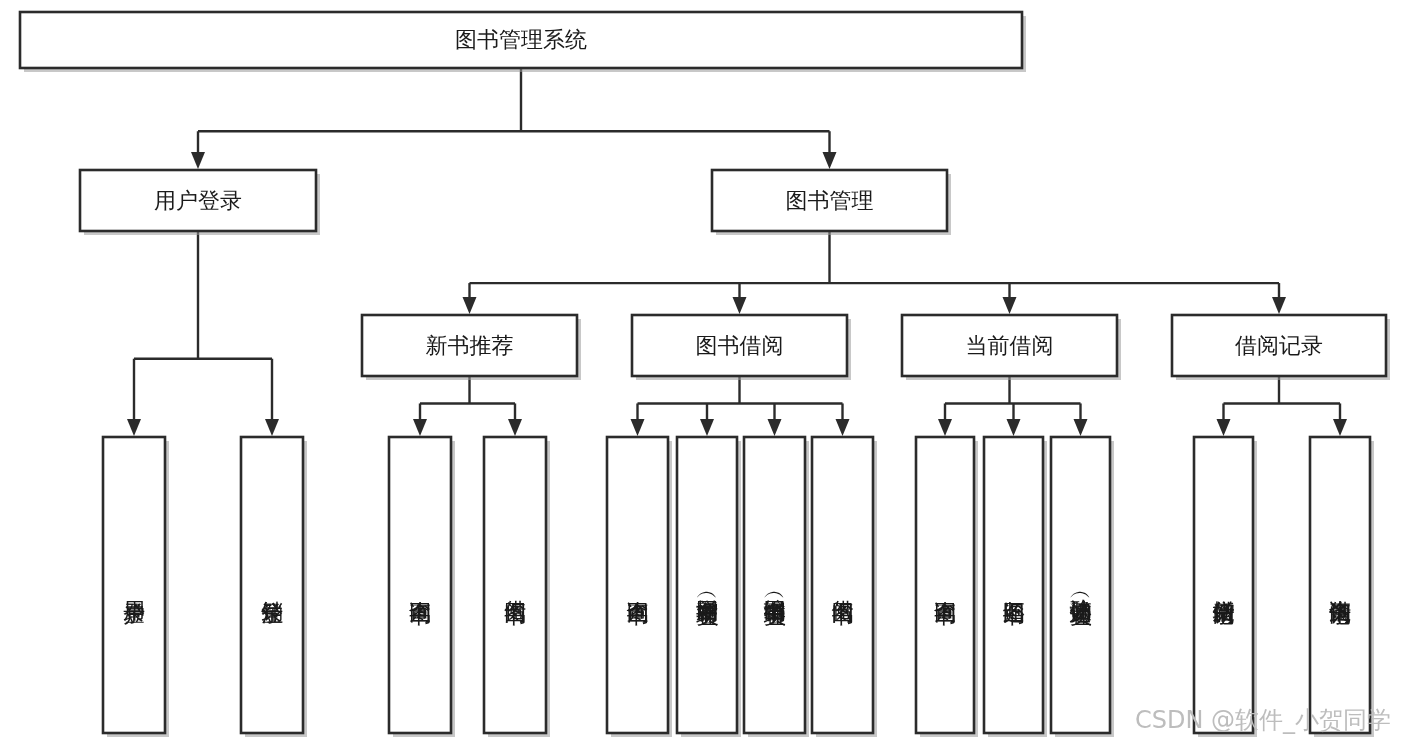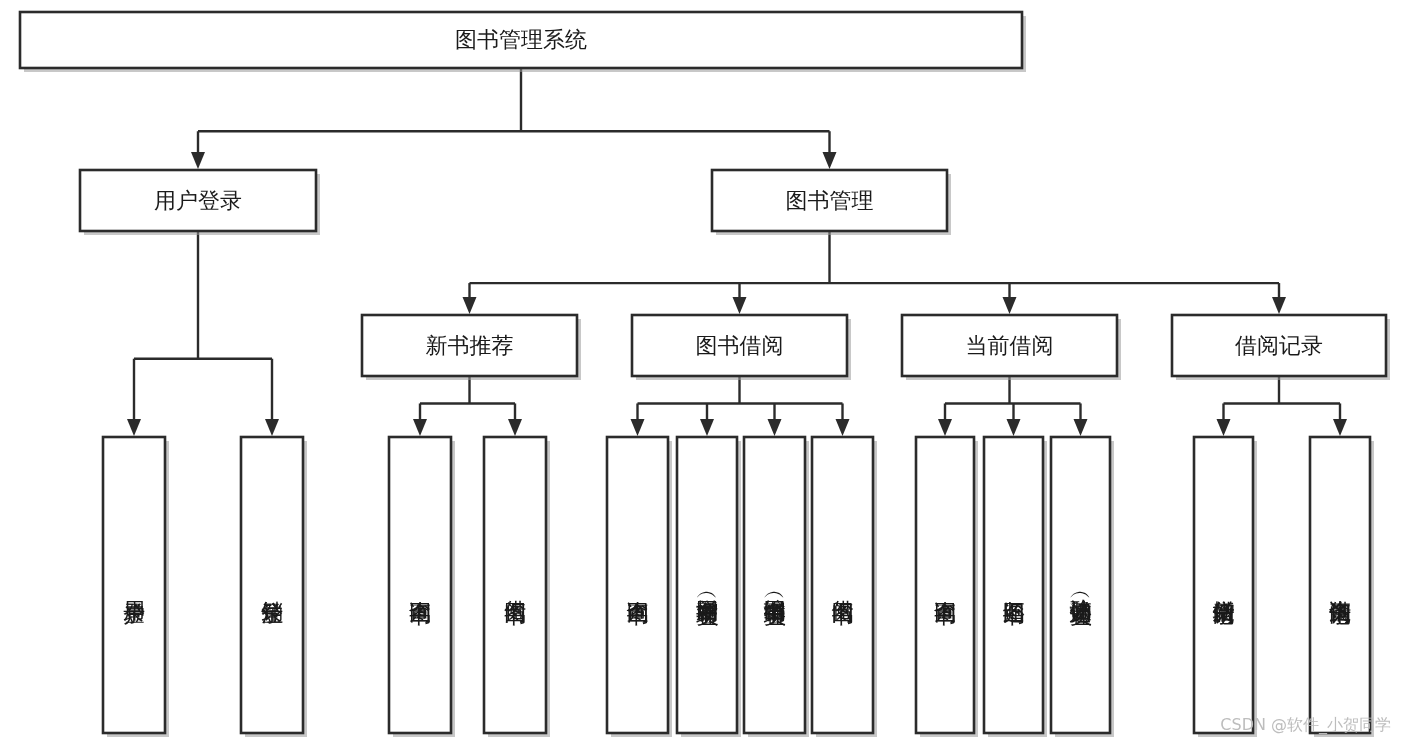--- a/index.html
+++ b/index.html
@@ -65,21 +65,21 @@
     line-height: 1.12;
     color: #1a1a1a;
     letter-spacing: 1px;
     white-space: nowrap;
   }
   .watermark {
     position: absolute;
     right: 14px;
     bottom: 6px;
     font-family: "DejaVu Sans", "Liberation Sans", sans-serif;
-    font-size: 16px;
+    font-size: 24px;
     color: #bdbdbd;
     white-space: nowrap;
     user-select: none;
   }
 </style>
 </head>
 <body>
 
 <div id="diagram-root">
   <svg class="diagram" viewBox="0 0 1405 747" xmlns="http://www.w3.org/2000/svg">

